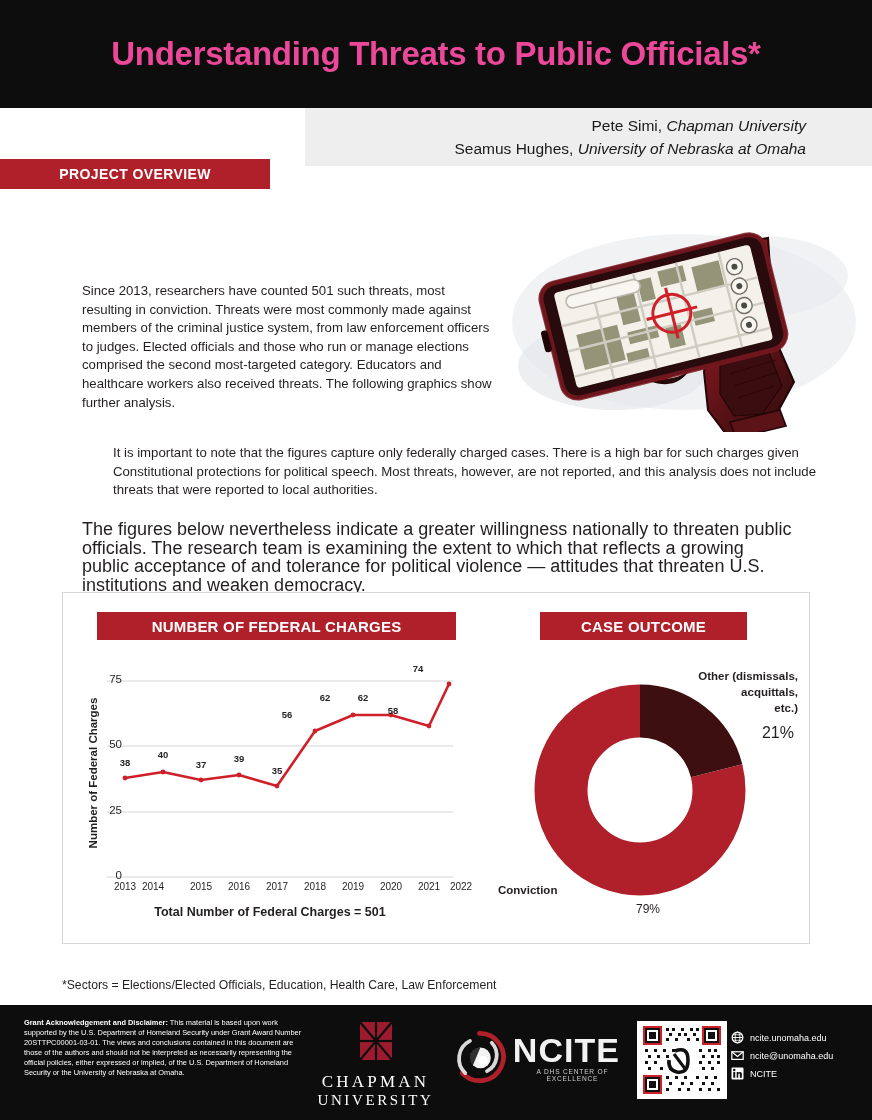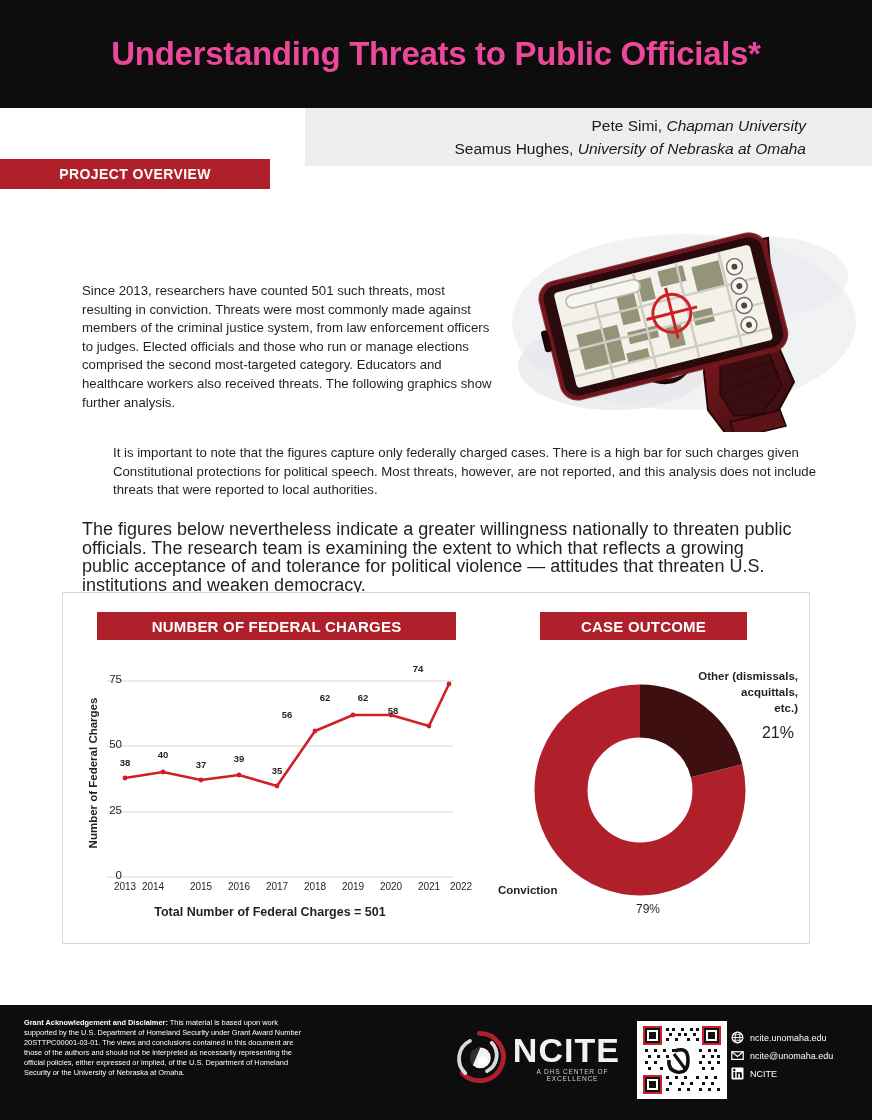--- a/index.html
+++ b/index.html
@@ -373,27 +373,41 @@
 
   <div class="donut-lbl-other">
     <div>Other (dismissals,</div>
     <div>acquittals,</div>
     <div>etc.)</div>
   </div>
   <div class="donut-pct-other">21%</div>
   <div class="donut-lbl-conv">Conviction</div>
   <div class="donut-pct-conv">79%</div>
 
+  <div class="footnote">*Sectors = Elections/Elected Officials, Education, Health Care, Law Enforcement</div>
 
   <div class="footer"></div>
 
   <div class="disclaimer">
     <b>Grant Acknowledgement and Disclaimer:</b><span> This material is based upon work supported by the U.S. Department of Homeland Security under Grant Award Number 20STTPC00001-03-01. The views and conclusions contained in this document are those of the authors and should not be interpreted as necessarily representing the official policies, either expressed or implied, of the U.S. Department of Homeland Security or the University of Nebraska at Omaha.</span>
   </div>
 
+  <div class="chapman">
+    <svg class="mark" width="46" height="46" viewBox="0 0 46 46">
+      <rect x="7" y="4" width="32" height="38" fill="#9d1b2e"></rect>
+      <g stroke="#0d0d0d" stroke-width="2.2">
+        <line x1="7" y1="4" x2="39" y2="42"></line>
+        <line x1="39" y1="4" x2="7" y2="42"></line>
+        <line x1="23" y1="4" x2="23" y2="42"></line>
+        <line x1="7" y1="23" x2="39" y2="23"></line>
+      </g>
+    </svg>
+    <div class="l1">CHAPMAN</div>
+    <div class="l2">UNIVERSITY</div>
+  </div>
 
   <div class="ncite">
     <svg width="58" height="58" viewBox="0 0 58 58">
       <path d="M29 4 a25 25 0 1 1 -18 42" fill="none" stroke="#b0202a" stroke-width="5" stroke-linecap="round"></path>
       <path d="M14 46 a21 21 0 0 1 5 -34" fill="none" stroke="#d9d9d9" stroke-width="4" stroke-linecap="round"></path>
       <path d="M42 14 a19 19 0 0 1 -5 30" fill="none" stroke="#d9d9d9" stroke-width="4" stroke-linecap="round"></path>
       <circle cx="30" cy="30" r="11" fill="#f2f2f2"></circle>
       <circle cx="33" cy="33" r="5" fill="#ffffff"></circle>
       <path d="M30 19 a11 11 0 0 0 -8 19" fill="#0d0d0d" opacity="0.85"></path>
     </svg>

